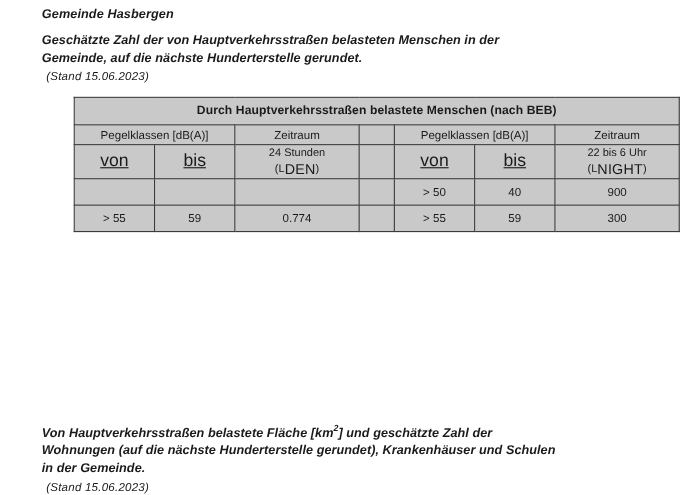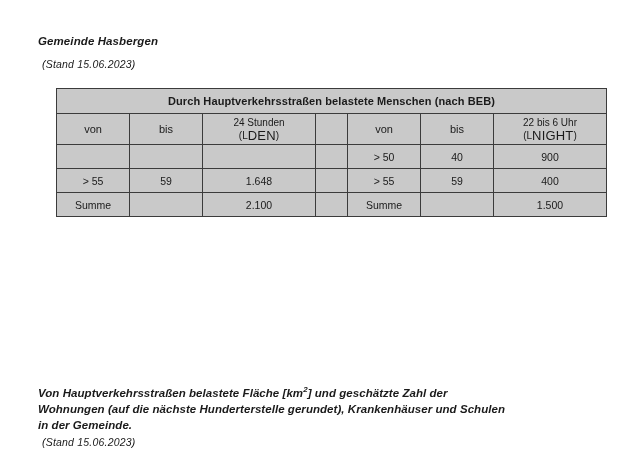--- a/index.html
+++ b/index.html
@@ -15,21 +15,21 @@
     overflow: hidden;
     position: relative;
   }
 
   
   .text-block {
     position: absolute;
     left: 38px;
     width: 470px;
   }
-  .tb-top { top: 6px; margin-top: 28px; }
+  .tb-top { top: 6px; }
   .tb-bottom { top: 382px; }
 
   .municipality {
     font-size: 11.5px;
     font-weight: bold;
     font-style: italic;
     letter-spacing: 0.1px;
     margin: 0 0 9px 0;
     line-height: 14px;
   }
@@ -47,21 +47,21 @@
     font-weight: normal;
     margin: 2px 0 0 4px;
     line-height: 14px;
     letter-spacing: 0.2px;
   }
   .sup-2 { font-size: 8px; vertical-align: super; }
 
   
   .table-wrap {
     position: absolute;
-    left: 24px;
+    left: 35px;
     top: 88px;
     width: 550px;
     padding-left: 32px;
   }
 
   table.noise {
     border-collapse: collapse;
     table-layout: fixed;
     width: 550px;
     font-size: 10.5px;
@@ -81,21 +81,22 @@
     font-size: 11px;
     height: 24px;
     letter-spacing: 0.1px;
   }
   td.sub-hdr {
     height: 17px;
     font-size: 10.5px;
   }
   td.vonbis {
     height: 30px;
-    font-size: 11px;
+    font-size: 16px;
+    text-decoration: underline;
   }
   td.zeit-2line {
     height: 30px;
     font-size: 10px;
     line-height: 12px;
   }
   .subscript {
     font-size: 13px;
     vertical-align: baseline;
     position: relative;
@@ -120,40 +121,48 @@
     text-align: right;
     padding-right: 13px;
     margin-top: 32px;
   }
 </style>
 </head>
 <body>
 
 <div class="text-block tb-top">
   <p class="municipality">Gemeinde Hasbergen</p>
+  <p class="caption">Geschätzte Zahl der von Hauptverkehrsstraßen belasteten Menschen in der Gemeinde, auf die nächste Hunderterstelle gerundet.</p>
   <p class="stand">(Stand 15.06.2023)</p>
 </div>
 
 <div class="table-wrap">
   <table class="noise">
     <colgroup>
       <col style="width:73px">
         <col style="width:73px">
         <col style="width:113px">
       <col style="width:32px">
       <col style="width:73px">
         <col style="width:73px">
         <col style="width:113px">
     </colgroup>
     <tbody>
 
       <tr>
         <td class="hdr-green title-bar" colspan="7">Durch Hauptverkehrsstraßen belastete Menschen (nach BEB)</td>
       </tr>
 
+      <tr>
+        <td class="hdr-green sub-hdr" colspan="2">Pegelklassen [dB(A)]</td>
+        <td class="hdr-green sub-hdr">Zeitraum</td>
+        <td class="gutter"></td>
+        <td class="hdr-green sub-hdr" colspan="2">Pegelklassen [dB(A)]</td>
+        <td class="hdr-green sub-hdr">Zeitraum</td>
+      </tr>
 
       <tr>
         <td class="hdr-green vonbis">von</td>
         <td class="hdr-green vonbis">bis</td>
         <td class="hdr-green zeit-2line">
           <span>24 Stunden</span><br>
           <span>(L</span><span class="subscript">DEN</span><span>)</span>
         </td>
         <td class="gutter"></td>
         <td class="hdr-green vonbis">von</td>
@@ -169,36 +178,27 @@
         <td></td>
         <td class="val-num"></td>
         <td class="gutter"></td>
         <td>&gt; 50</td>
         <td>40</td>
         <td class="val-num">900</td>
       </tr>
       <tr class="data-row">
         <td>&gt; 55</td>
         <td>59</td>
-        <td class="val-num">1.648</td>
+        <td class="val-num">0.774</td>
         <td class="gutter"></td>
         <td>&gt; 55</td>
         <td>59</td>
-        <td class="val-num">400</td>
-      </tr>
-
-      <tr class="data-row">
-        <td>Summe</td>
-        <td></td>
-        <td class="val-num">2.100</td>
-        <td class="gutter"></td>
-        <td>Summe</td>
-        <td></td>
-        <td class="val-num">1.500</td>
-      </tr>
+        <td class="val-num">300</td>
+      </tr>
+
     </tbody>
   </table>
 </div>
 
 <div class="text-block tb-bottom">
   <p class="caption"><span>Von Hauptverkehrsstraßen belastete Fläche [km</span><span class="sup-2">2</span><span>] und geschätzte Zahl der Wohnungen (auf die nächste Hunderterstelle gerundet), Krankenhäuser und Schulen in der Gemeinde.</span></p>
   <p class="stand">(Stand 15.06.2023)</p>
 </div>
 
 </body></html>

